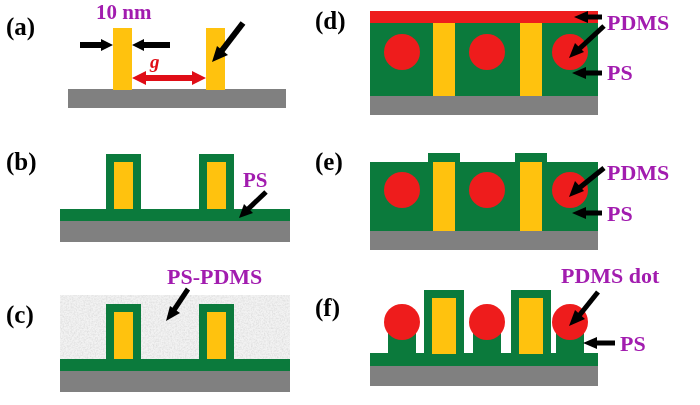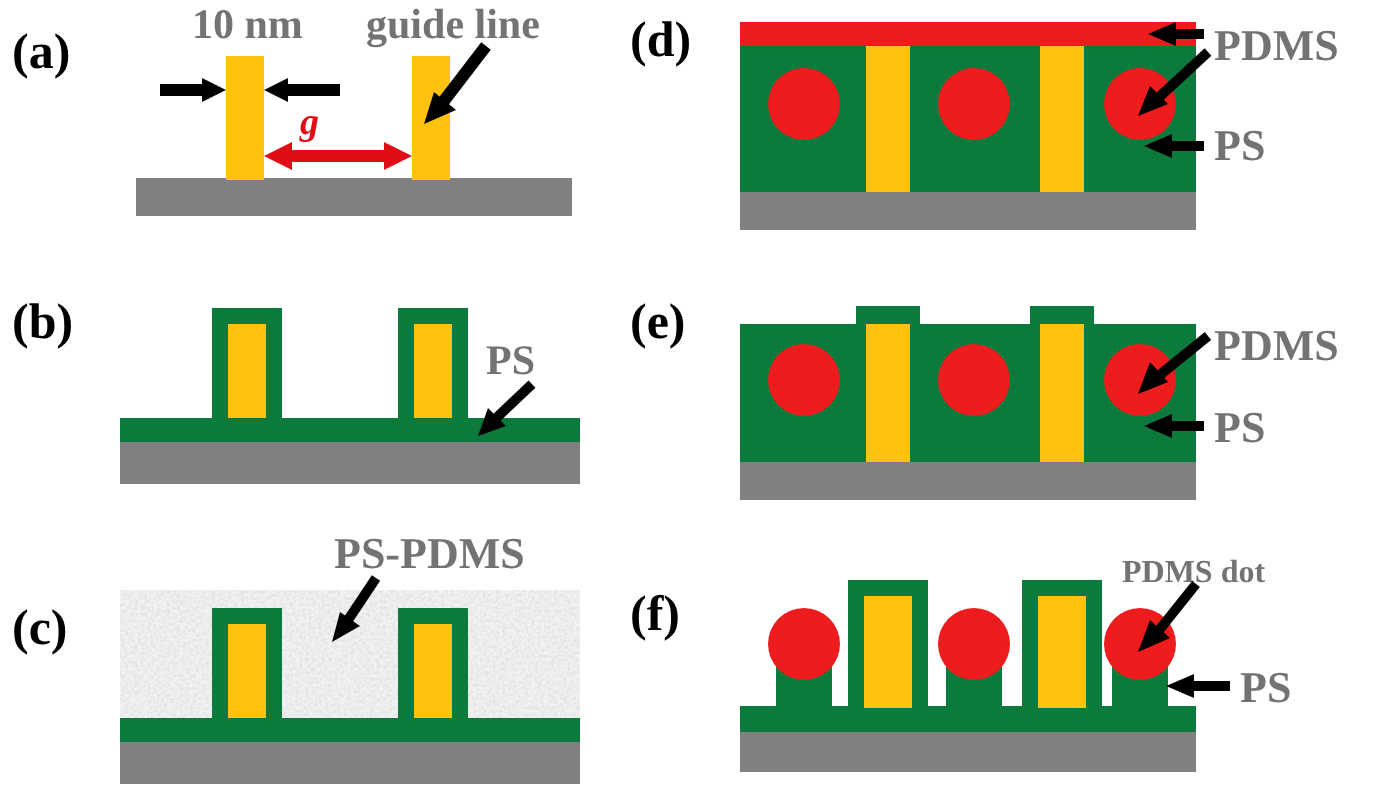--- a/index.html
+++ b/index.html
@@ -3,36 +3,35 @@
 <meta charset="utf-8">
 <style>
   html,body{margin:0;padding:0;background:#ffffff;}
   body{width:700px;height:405px;position:relative;overflow:hidden;
        font-family:"Liberation Serif", serif;}
   .figure{position:absolute;left:0;top:0;width:700px;height:405px;background:#fff;}
   .panel{position:absolute;}
   .panel-label{position:absolute;font-family:"Liberation Serif",serif;
        font-weight:bold;font-size:25px;color:#000;line-height:1;}
   .anno{position:absolute;font-family:"Liberation Serif",serif;
-       font-weight:bold;color:#737373;line-height:1;white-space:nowrap;}
+       font-weight:bold;color:#a21caf;line-height:1;white-space:nowrap;}
   .anno.red{color:#e00d16;font-style:italic;}
   svg{display:block;overflow:visible;}
 </style>
 </head>
 <body>
 
 <div class="figure">
 
   <div class="panel" style="left:0;top:0;width:320px;height:135px;">
 
     <div class="panel-label" style="left:6px;top:14px;">(a)</div>
 
     <div class="anno" style="left:96px;top:2px;font-size:21px;">10 nm</div>
 
-    <div class="anno" style="left:183px;top:2px;font-size:21px;">guide line</div>
 
     <div class="anno red" style="left:150px;top:52px;font-size:19px;">g</div>
 
     <svg width="320" height="135" style="position:absolute;left:0;top:0;">
 
       <rect x="68" y="89" width="218" height="19" fill="#808080"></rect>
 
       <rect x="113" y="28" width="19" height="62" fill="#FFC20E"></rect>
       <rect x="206" y="28" width="19" height="62" fill="#FFC20E"></rect>
 
@@ -190,21 +189,21 @@
         <line x1="292" y1="78" x2="272" y2="78" stroke="#000" stroke-width="5"></line>
         <polygon points="262,78 276,72 276,84" fill="#000"></polygon>
       </g>
     </svg>
   </div>
 
   <div class="panel" style="left:310px;top:265px;width:390px;height:140px;">
 
     <div class="panel-label" style="left:5px;top:30px;">(f)</div>
 
-    <div class="anno" style="left:251px;top:14px;font-size:16px;">PDMS dot</div>
+    <div class="anno" style="left:251px;top:0;font-size:22px;">PDMS dot</div>
 
     <div class="anno" style="left:310px;top:68px;font-size:22px;">PS</div>
 
     <svg width="390" height="140" style="position:absolute;left:0;top:0;">
 
       <rect x="60" y="100" width="228" height="21" fill="#808080"></rect>
 
       <rect x="60" y="88" width="228" height="13" fill="#0B7A3C"></rect>
 
       <rect x="78" y="58" width="28" height="31" fill="#0B7A3C"></rect>

